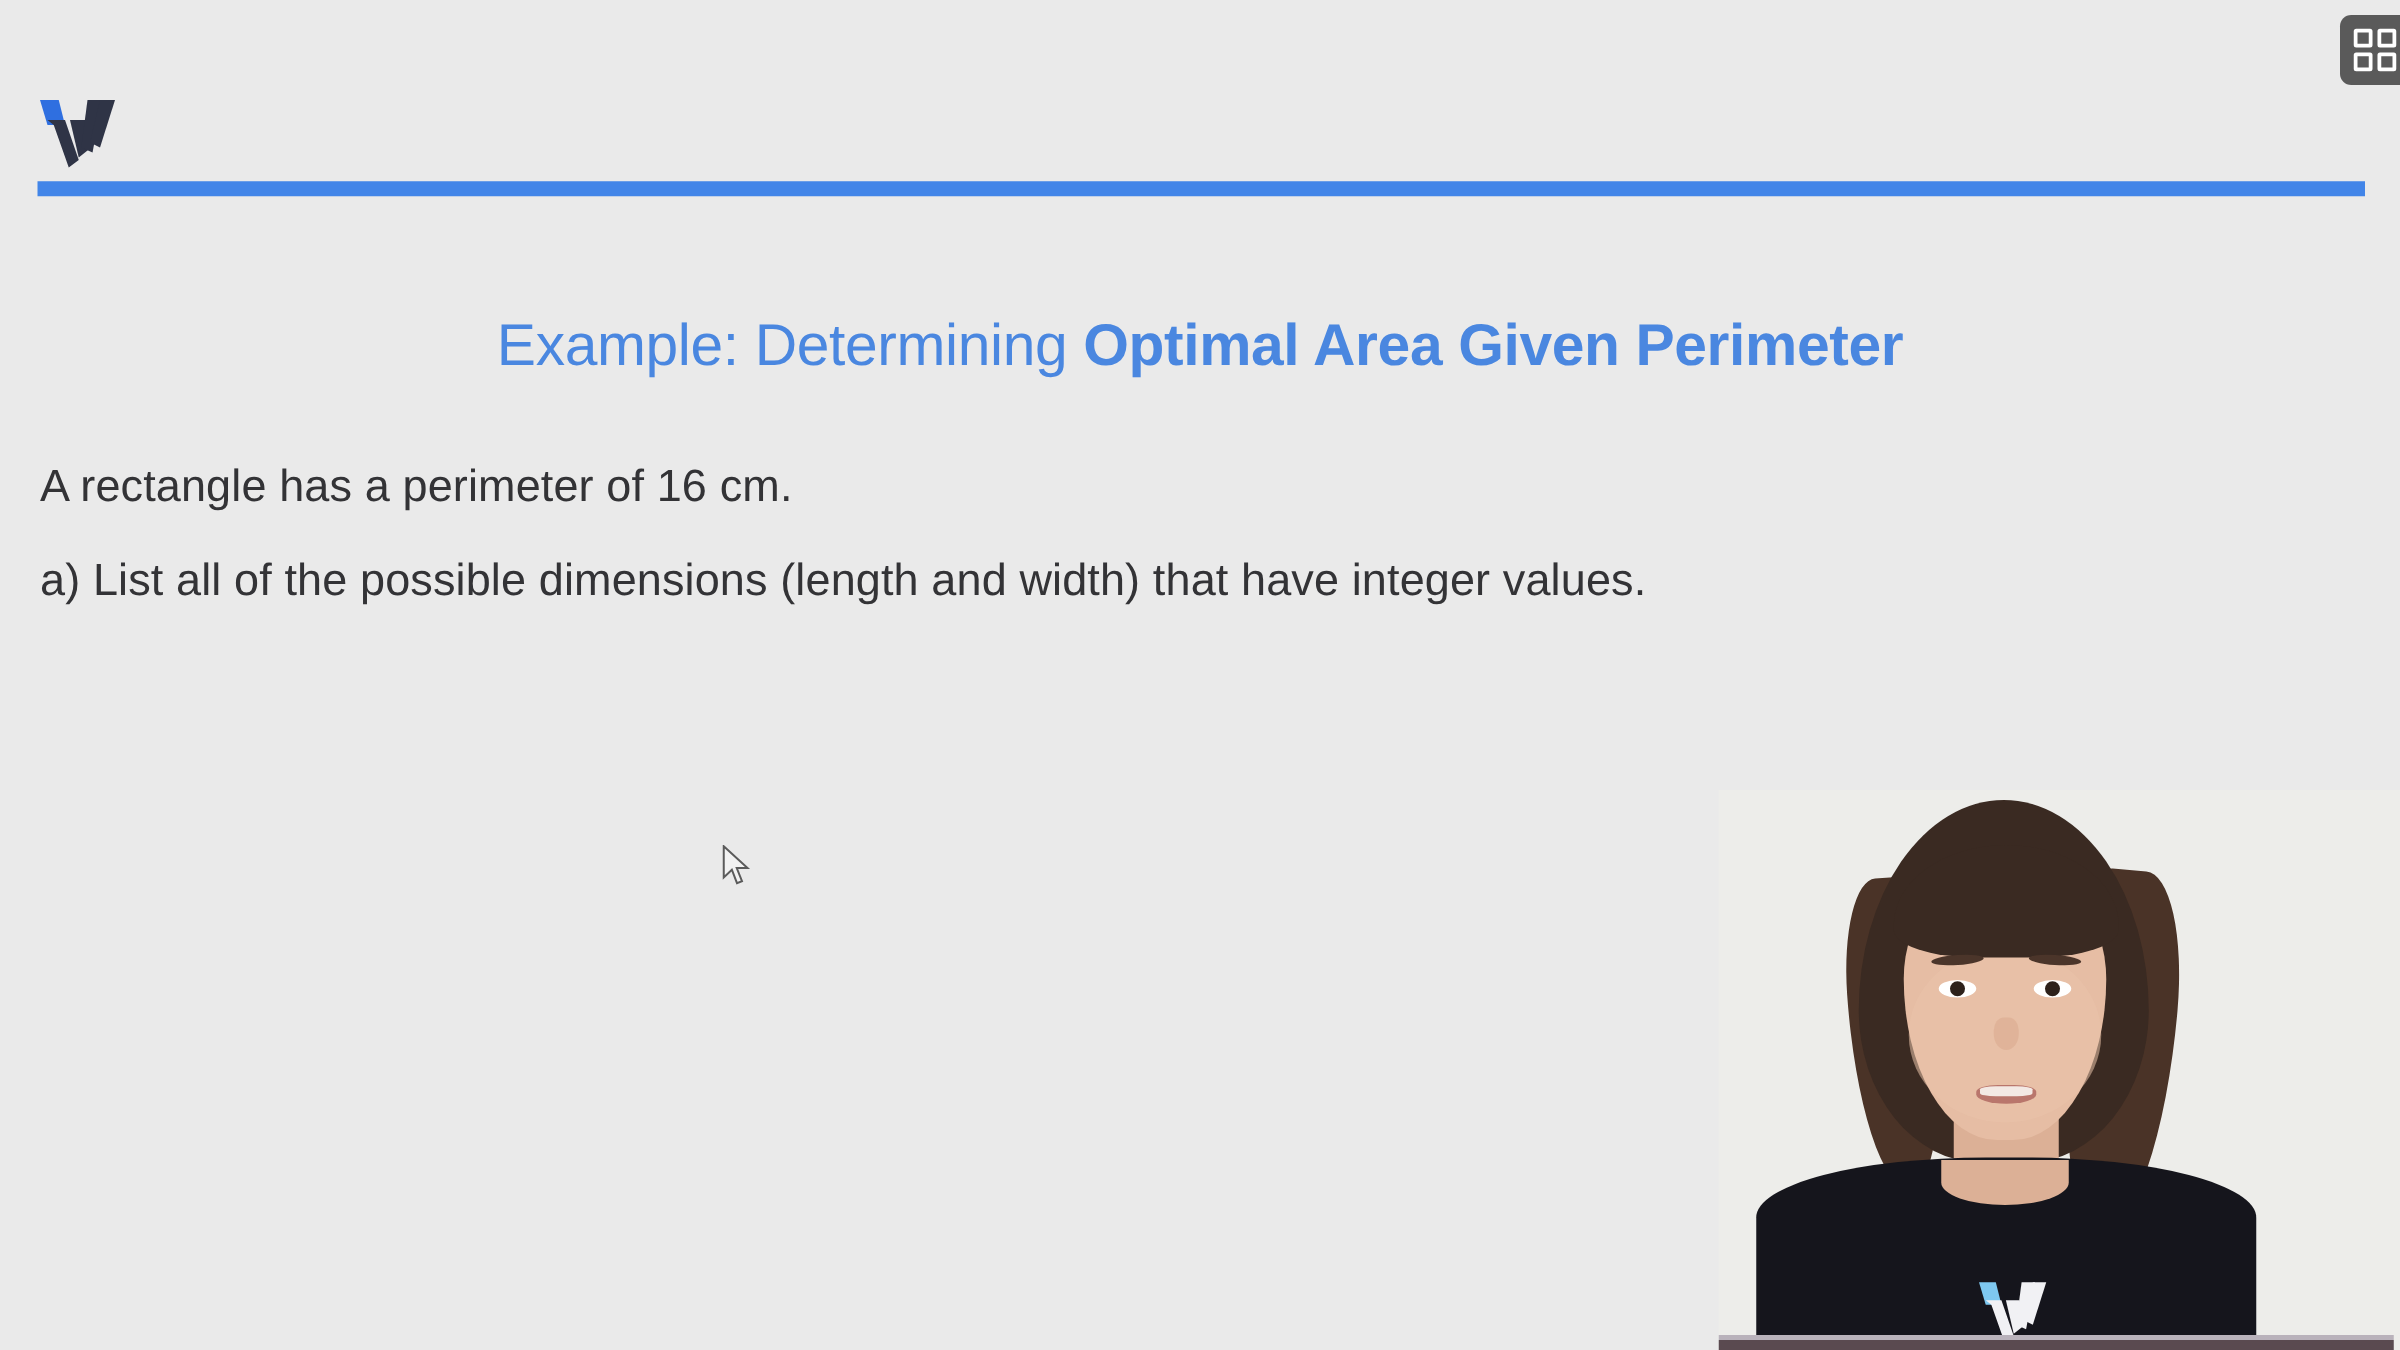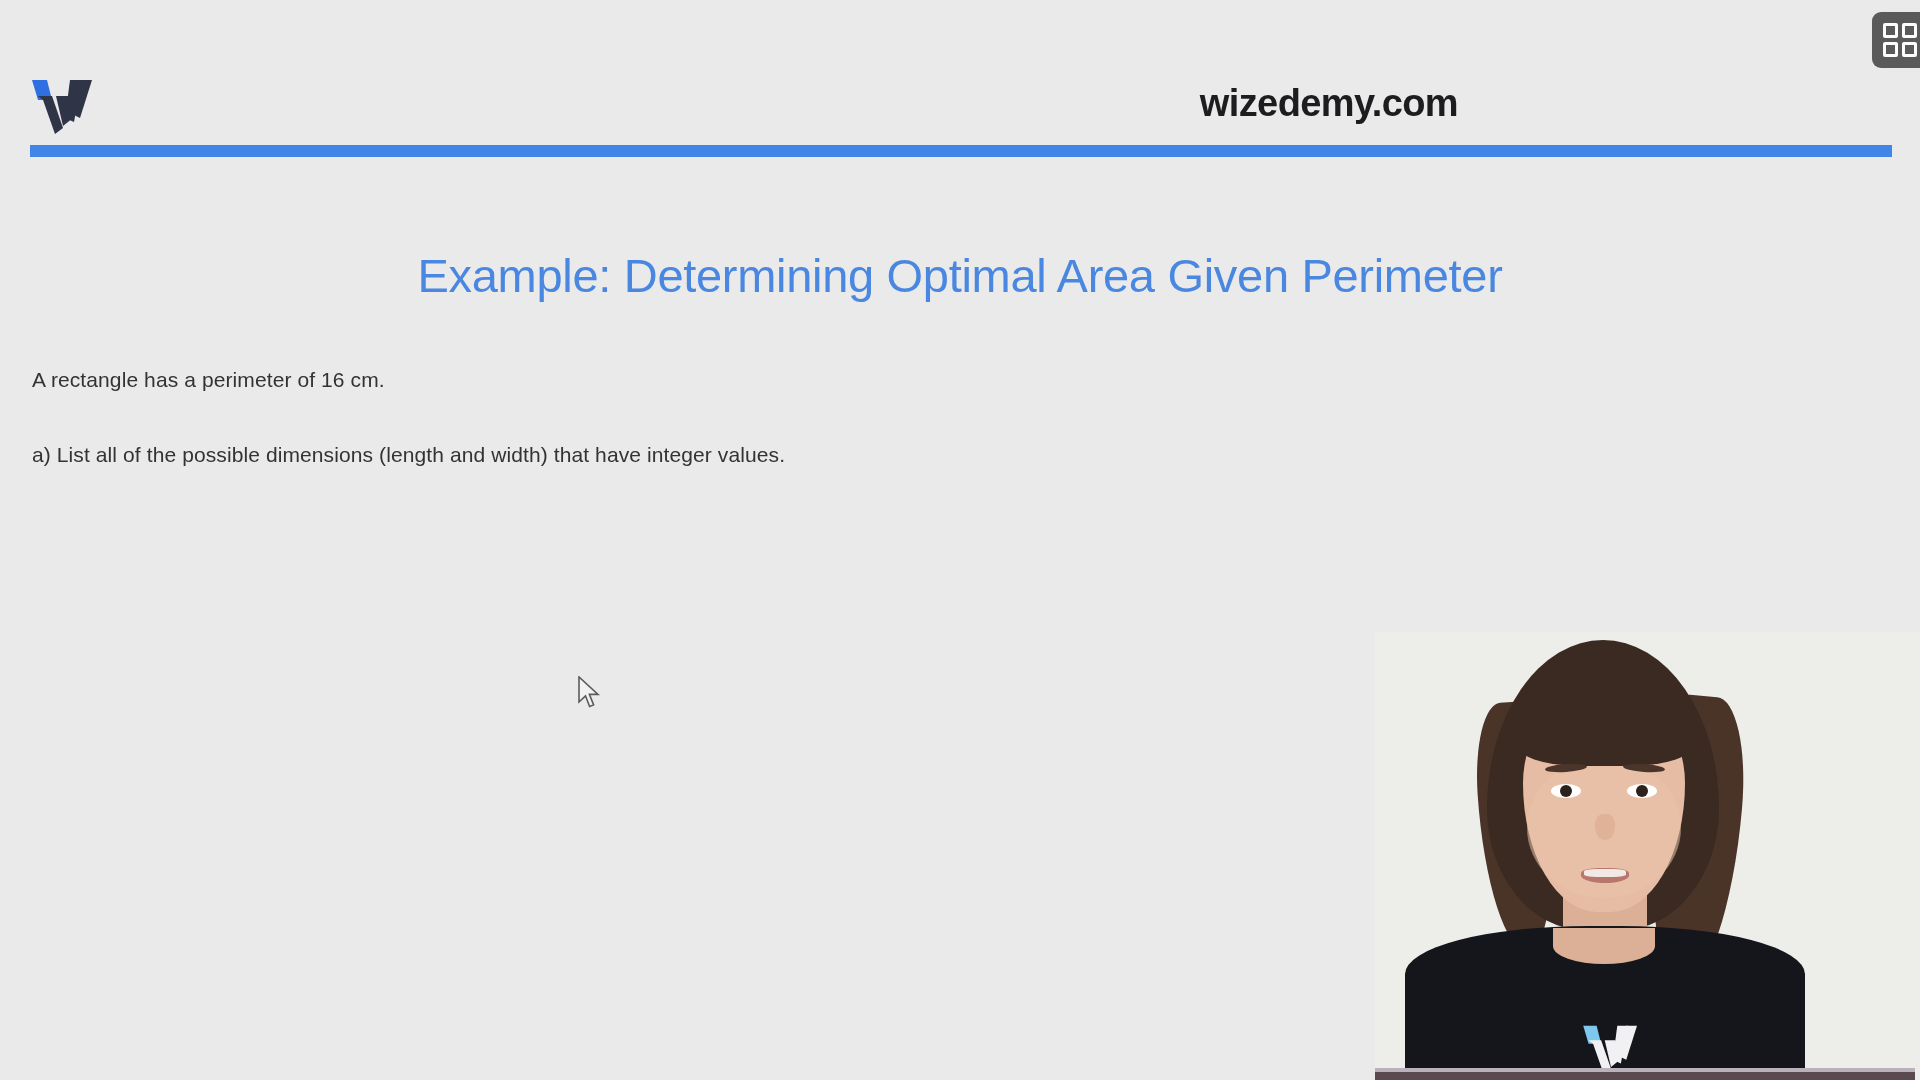--- a/index.html
+++ b/index.html
@@ -97,26 +97,26 @@
     left: 0;
     top: 248px;
     width: 1920px;
     text-align: center;
     font-size: 47px;
     color: #4a87e0;
     white-space: nowrap;
     letter-spacing: -0.3px;
   }
   #slide-title .t-strong { font-weight: normal; }
-  #slide-title .t-light  { font-weight: 400; }
+  #slide-title .t-light  { font-weight: 700; }
 
   .body-line {
     position: absolute;
     left: 32px;
-    font-size: 21px;
+    font-size: 36px;
     color: #333336;
     letter-spacing: 0.1px;
     white-space: nowrap;
   }
   #statement-line { top: 368px; }
   #question-line-a { top: 443px; }
 
   
   #mouse-cursor {
     position: absolute;
@@ -312,21 +312,20 @@
     <span id="brand-logo">
       <svg width="66" height="58" viewBox="0 0 66 58" aria-hidden="true">
         <polygon points="2,2 17,2 22,22 8,22" fill="#2f6fe0"></polygon>
         <polygon points="8,18 22,18 33,50 25,56 13,22" fill="#2f3446"></polygon>
         <polygon points="26,18 38,18 43,40 33,48" fill="#2f3446"></polygon>
         <polygon points="40,2 52,2 44,44 35,40" fill="#2f3446"></polygon>
         <polygon points="50,2 62,2 50,40 42,36" fill="#2f3446"></polygon>
       </svg>
     </span>
 
-    <div id="site-name">wizedemy.com</div>
 
     <div id="header-rule"></div>
   </div>
 
   <button id="grid-view-button" title="Grid view">
     <span class="grid-dots">
       <i></i>
       <i></i>
       <i></i>
       <i></i>

